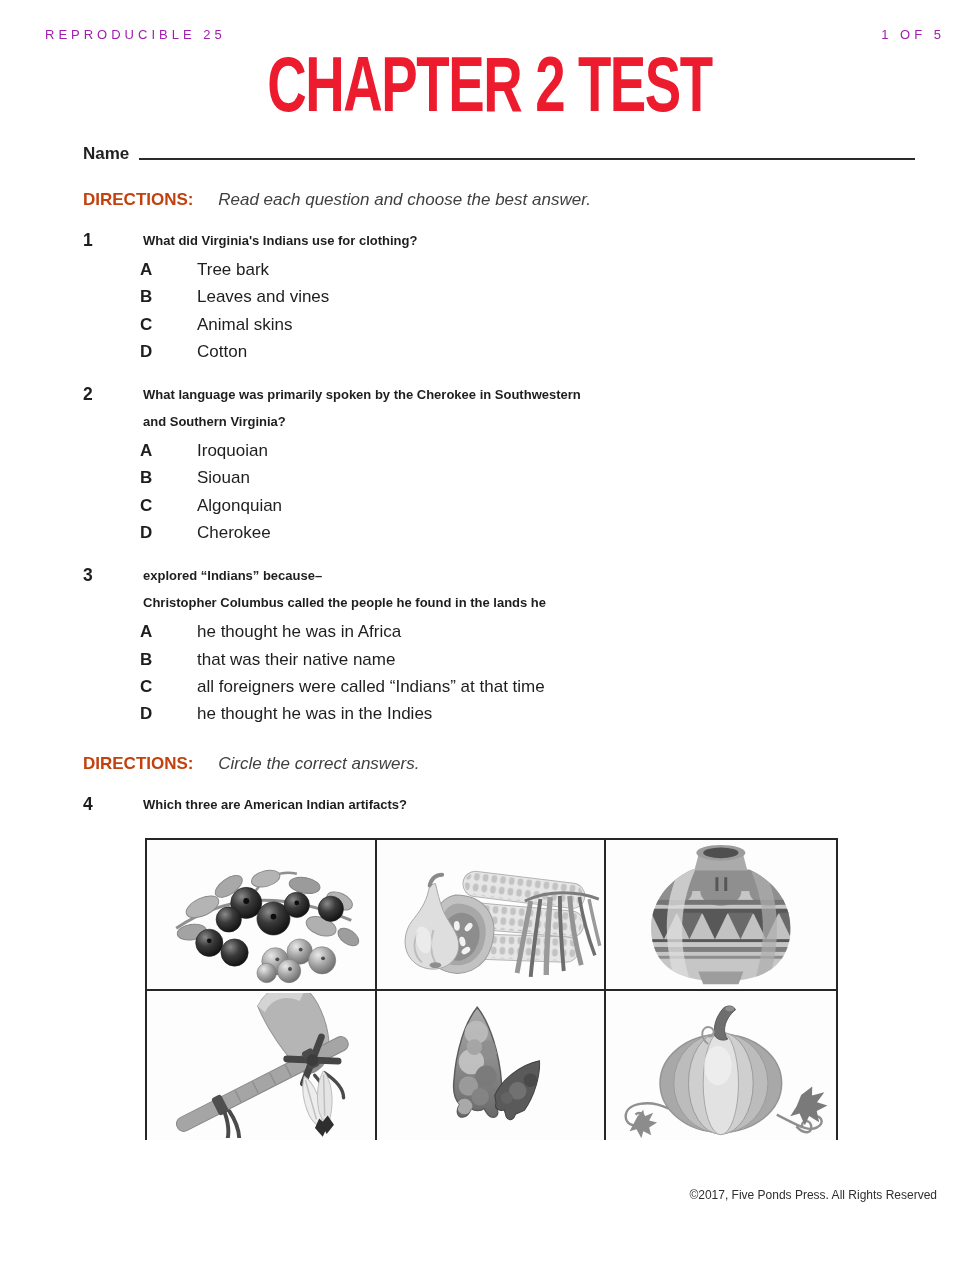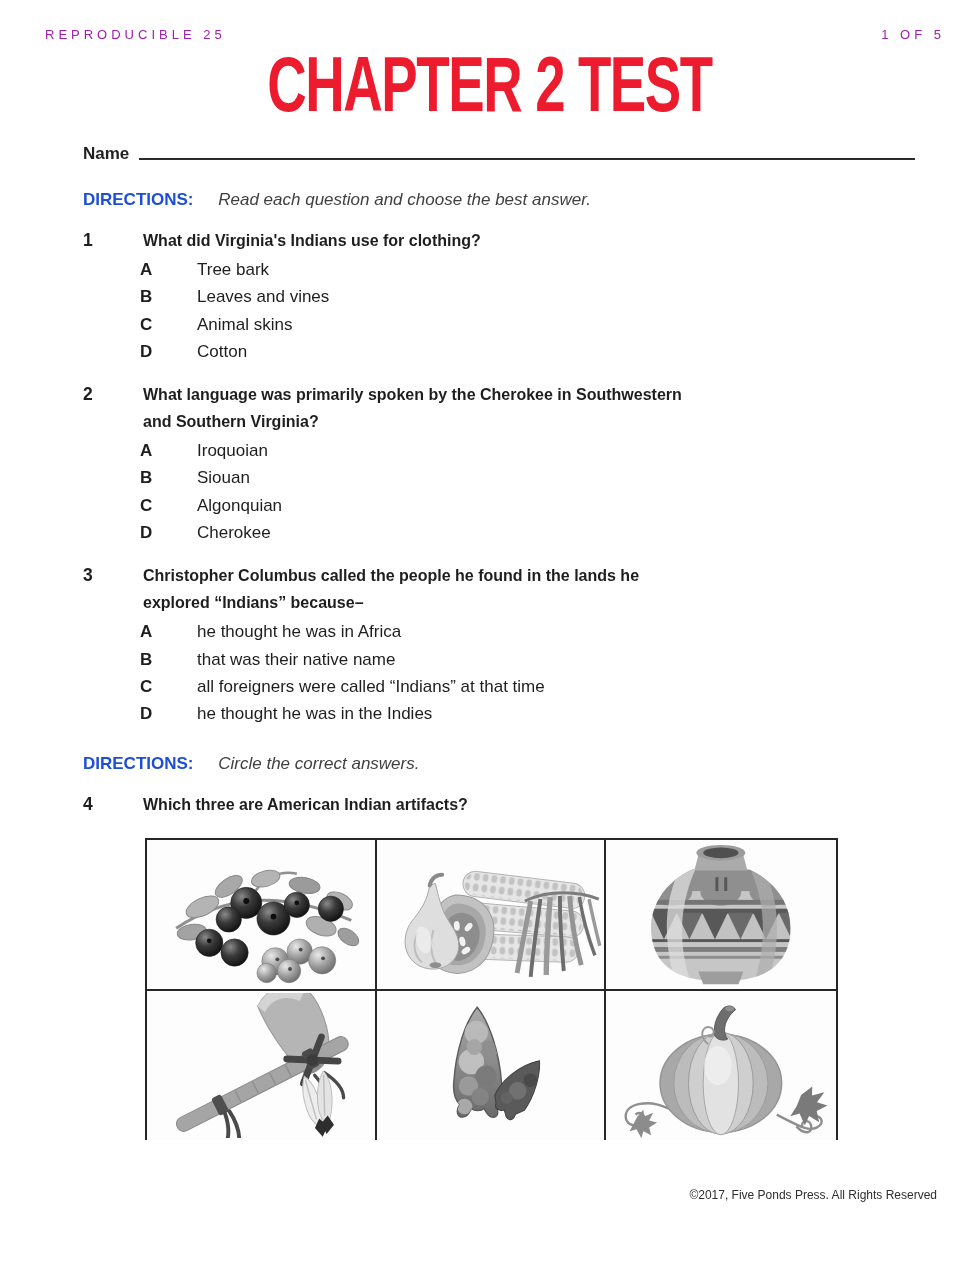--- a/index.html
+++ b/index.html
@@ -17,28 +17,28 @@
     color:#EC1B2E;transform:scaleX(0.70);transform-origin:50% 50%;white-space:nowrap;
   }
   
   .name-row{position:absolute;top:144px;left:83px;right:64px;display:flex;align-items:flex-end;font-size:17px;font-weight:bold;}
   .name-label{margin-right:10px;color:#222;}
   .name-line{flex:1;border-bottom:2px solid #2b2b2b;height:1px;margin-bottom:4px;}
   
   .directions{position:absolute;left:83px;font-size:17px;}
   .dir1{top:190px;}
   .dir2{top:754px;}
-  .dir-label{font-weight:bold;color:#1d4ed8;}
+  .dir-label{font-weight:bold;color:#c2410c;}
   .dir-text{font-style:italic;color:#404040;margin-left:20px;}
   
   #questions{position:absolute;top:227px;left:83px;width:810px;}
   .question{margin-bottom:16px;}
   .q-row{display:flex;}
   .q-num{width:60px;flex:0 0 60px;font-weight:bold;font-size:17.5px;line-height:27px;}
-  .q-lines{font-weight:bold;font-size:16px;line-height:27px;max-width:740px;}
+  .q-lines{font-weight:bold;font-size:13px;line-height:27px;max-width:740px;}
   .options{margin-top:2px;}
   .option{display:flex;line-height:27.3px;font-size:17px;}
   .opt-letter{margin-left:57px;width:57px;flex:0 0 57px;font-weight:bold;}
   .opt-text{color:#1e1e1e;}
   
   .q4-row{position:absolute;top:791px;left:83px;display:flex;}
   
   .artifact-grid{
     position:absolute;top:838px;left:145px;width:693px;height:302px;
     display:grid;grid-template-columns:1fr 1fr 1fr;grid-template-rows:1fr 1fr;
@@ -134,22 +134,22 @@
       <div class="opt-letter">D</div>
       <div class="opt-text">Cherokee</div>
     </div>
   </div>
     </div>
 
     <div class="question">
       <div class="q-row">
         <div class="q-num">3</div>
         <div class="q-lines">
+            <div>explored “Indians” because–</div>
             <div>Christopher Columbus called the people he found in the lands he</div>
-            <div>explored “Indians” because–</div>
           </div>
       </div>
       <div class="options">
     <div class="option">
       <div class="opt-letter">A</div>
       <div class="opt-text">he thought he was in Africa</div>
     </div>
 
     <div class="option">
       <div class="opt-letter">B</div>

